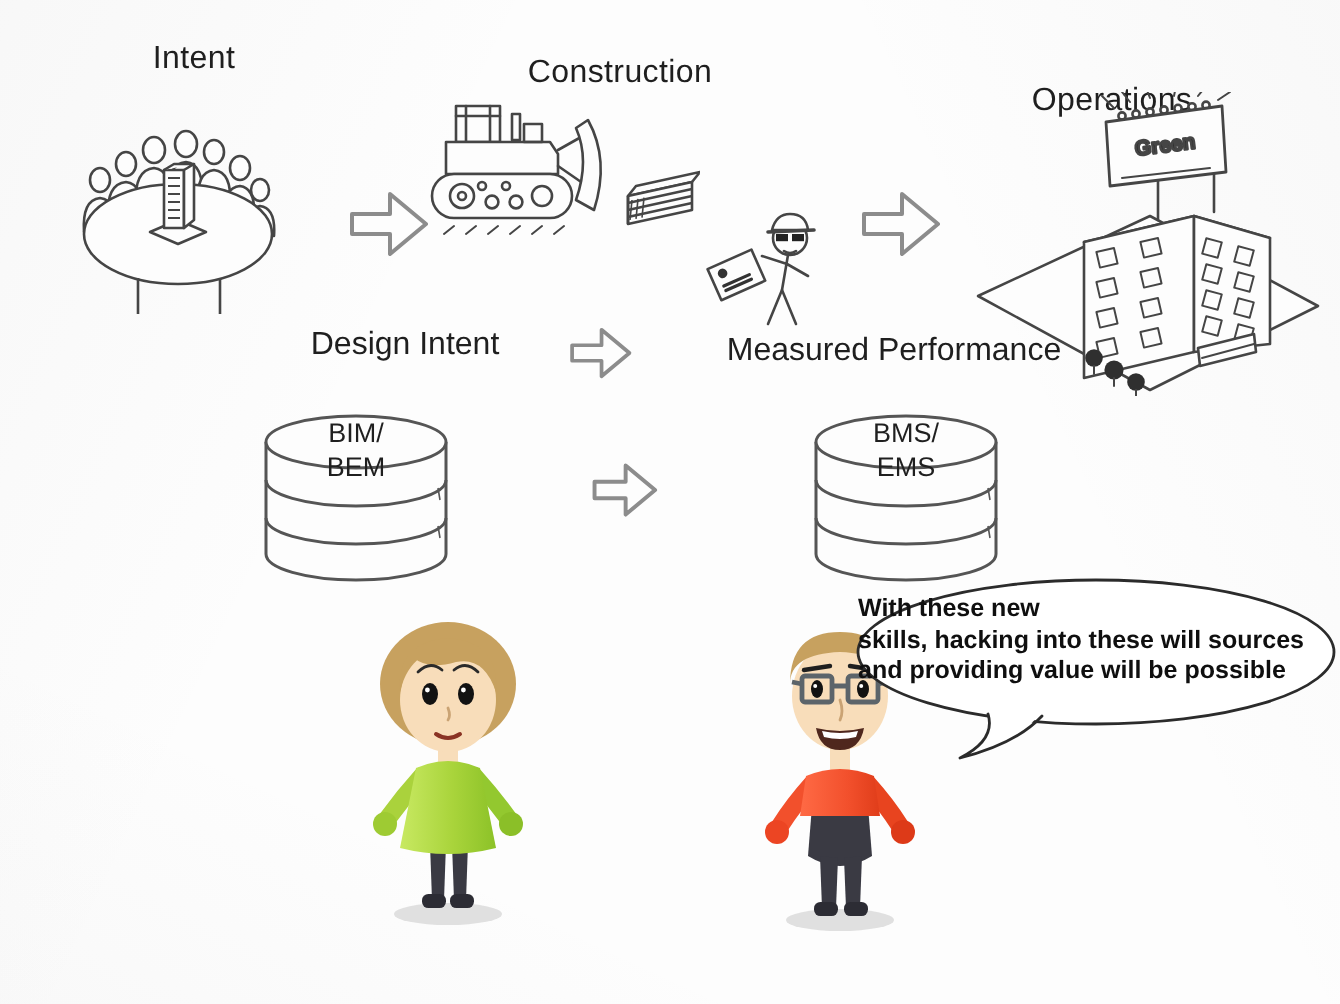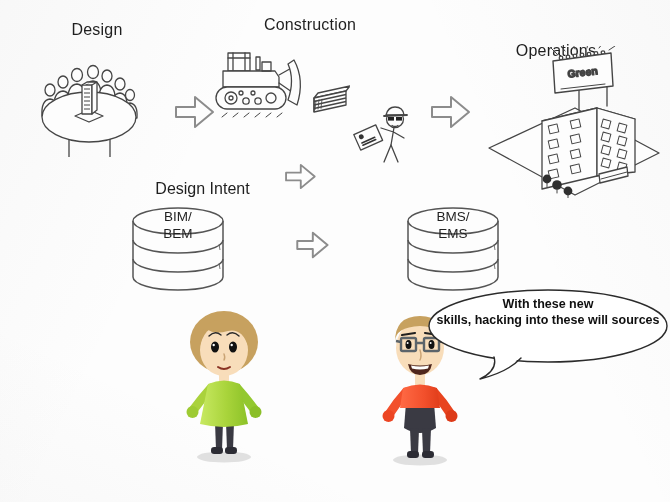--- a/index.html
+++ b/index.html
@@ -14,40 +14,40 @@
   }
   .abs{position:absolute;}
   .stage-label{
     font-size:16px;color:var(--text,#1f1f1f);text-align:center;
     letter-spacing:0.2px;white-space:nowrap;
   }
   .flow-label{
     font-size:16px;color:var(--text,#1f1f1f);text-align:center;white-space:nowrap;
   }
   .bubble-text{
-    width:238px;text-align:center;font-weight:bold;font-size:12.5px;
+    width:238px;text-align:left;font-weight:bold;font-size:12.5px;
     line-height:15.5px;color:#0f0f0f;
   }
   svg{display:block;}
   .sketch{stroke:var(--sketch-line,#454545);fill:none;stroke-width:1.3;
     stroke-linecap:round;stroke-linejoin:round;}
   .sketch-fill{stroke:var(--sketch-line,#454545);fill:#fdfdfd;stroke-width:1.3;
     stroke-linejoin:round;}
   .db-text{font-family:"Liberation Sans",sans-serif;font-size:13.5px;fill:#1f1f1f;
     text-anchor:middle;}
   .sign-text{font-family:"Liberation Sans",sans-serif;font-size:10.5px;font-weight:bold;
     fill:#1f1f1f;text-anchor:middle;}
 </style>
 </head>
 <body>
 
 <div id="canvas">
 
-  <div class="abs stage-label" style="left:47px;top:21px;width:100px;">Design</div>
-  <div class="abs stage-label" style="left:250px;top:16px;width:120px;text-align:center;">Construction</div>
+  <div class="abs stage-label" style="left:47px;top:21px;width:100px;">Intent</div>
+  <div class="abs stage-label" style="left:250px;top:28px;width:120px;text-align:center;">Construction</div>
   <div class="abs stage-label" style="left:496px;top:42px;width:120px;">Operations</div>
 
   <svg class="abs" style="left:36px;top:54px;" width="105" height="104" viewBox="0 0 105 104">
     <g class="sketch-fill">
 
       <g>
         <path d="M6 62 Q5 46 14 45 Q23 46 22 62 Z"></path>
           <ellipse cx="14" cy="36" rx="5" ry="6"></ellipse>
         <path d="M18 55 Q17 38 27 37 Q36 38 35 55 Z"></path>
           <ellipse cx="27" cy="28" rx="5" ry="6"></ellipse>
@@ -183,24 +183,25 @@
 
       <g fill="#2f2f2f" stroke="none">
         <circle cx="60" cy="133" r="4.4"></circle>
           <circle cx="70" cy="139" r="4.8"></circle>
           <circle cx="81" cy="145" r="4.4"></circle>
       </g>
       <path d="M60 137 l0 4 M70 143 l0 4 M81 149 l0 3" stroke-width="1"></path>
     </g>
   </svg>
 
-  <div class="abs flow-label" style="left:140px;top:180px;width:125px;">Design Intent</div>
+  <div class="abs flow-label" style="left:140px;top:164px;width:125px;">Design Intent</div>
   <svg class="abs" style="left:282px;top:161px;" width="36" height="31" viewBox="0 0 44 40">
     <path d="M4 15 L23 15 L23 5 L41 20 L23 35 L23 25 L4 25 Z" fill="#fdfdfd" stroke="var(--arrow-outline,#8c8c8c)" stroke-width="2.4" stroke-linejoin="round"></path>
   </svg>
+  <div class="abs flow-label" style="left:347px;top:167px;width:200px;">Measured Performance</div>
 
   <svg class="abs" style="left:128px;top:204px;" width="100" height="90" viewBox="0 0 100 90">
     <g stroke="#555" stroke-width="1.5" fill="#fdfdfd" stroke-linejoin="round">
       <path d="M5 17 L5 73 A45 13 0 0 0 95 73 L95 17"></path>
       <path d="M5 36 A45 13 0 0 0 95 36" fill="none"></path>
       <path d="M5 55 A45 13 0 0 0 95 55" fill="none"></path>
       <ellipse cx="50" cy="17" rx="45" ry="13"></ellipse>
       <path d="M91 40 l1 6 M91 59 l1 6" stroke-width="0.8" fill="none"></path>
     </g>
     <text class="db-text" x="50" y="17">BIM/</text>
@@ -294,15 +295,16 @@
   </svg>
 
   <svg class="abs" style="left:424px;top:288px;" width="246" height="100" viewBox="0 0 246 100">
     <ellipse cx="124" cy="38" rx="119" ry="36" fill="#ffffff" stroke="#2b2b2b" stroke-width="1.4"></ellipse>
     <path d="M70 66 Q74 82 56 91 Q84 84 97 68 Z" fill="#ffffff" stroke="none"></path>
     <path d="M70 69 Q74 82 56 91 Q84 84 97 70" fill="none" stroke="#2b2b2b" stroke-width="1.4" stroke-linecap="round" stroke-linejoin="round"></path>
   </svg>
   <div class="abs bubble-text" style="left:429px;top:297px;">
     <div>With these new</div>
     <div>skills, hacking into these will sources</div>
+    <div>and providing value will be possible</div>
   </div>
 
 </div>
 
 </body></html>

